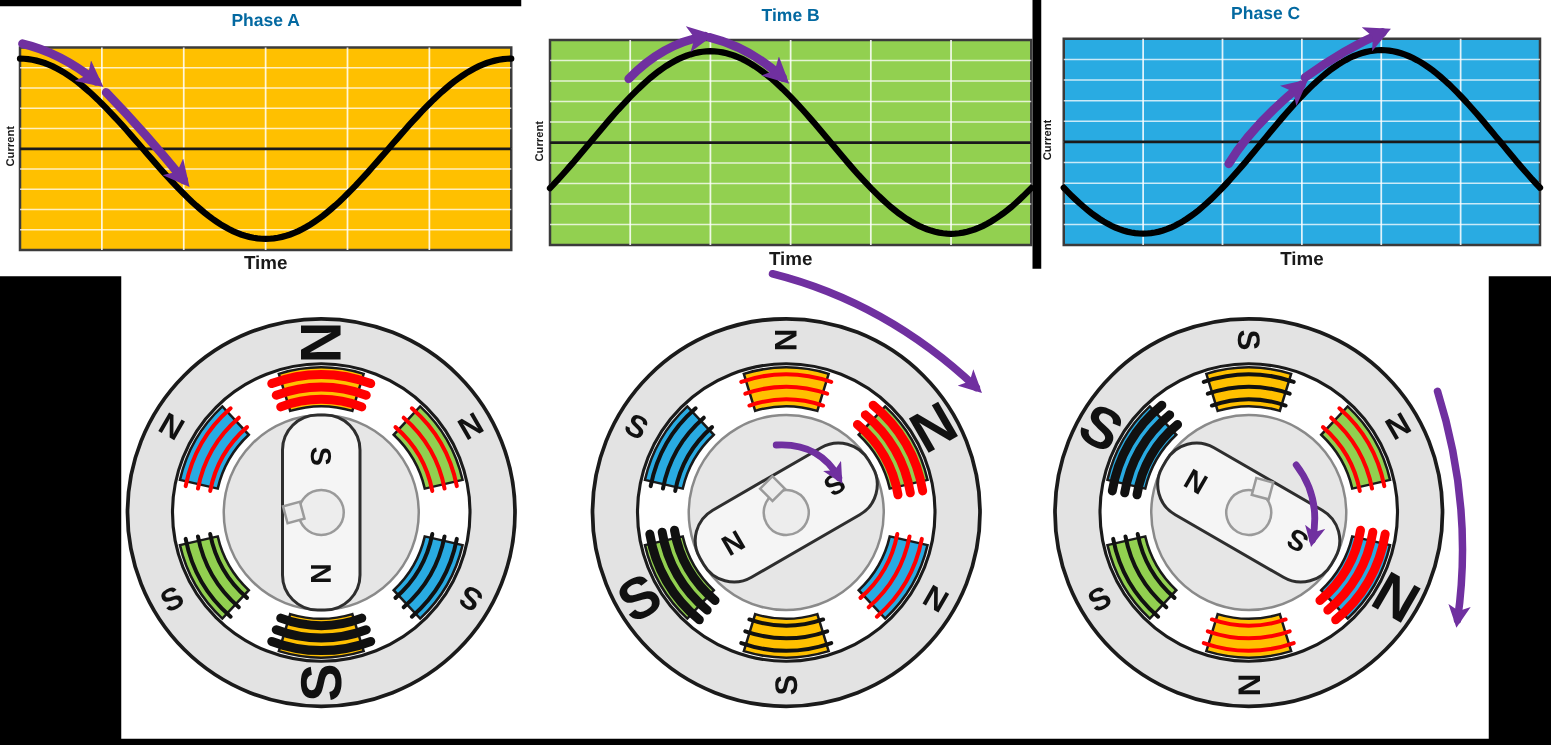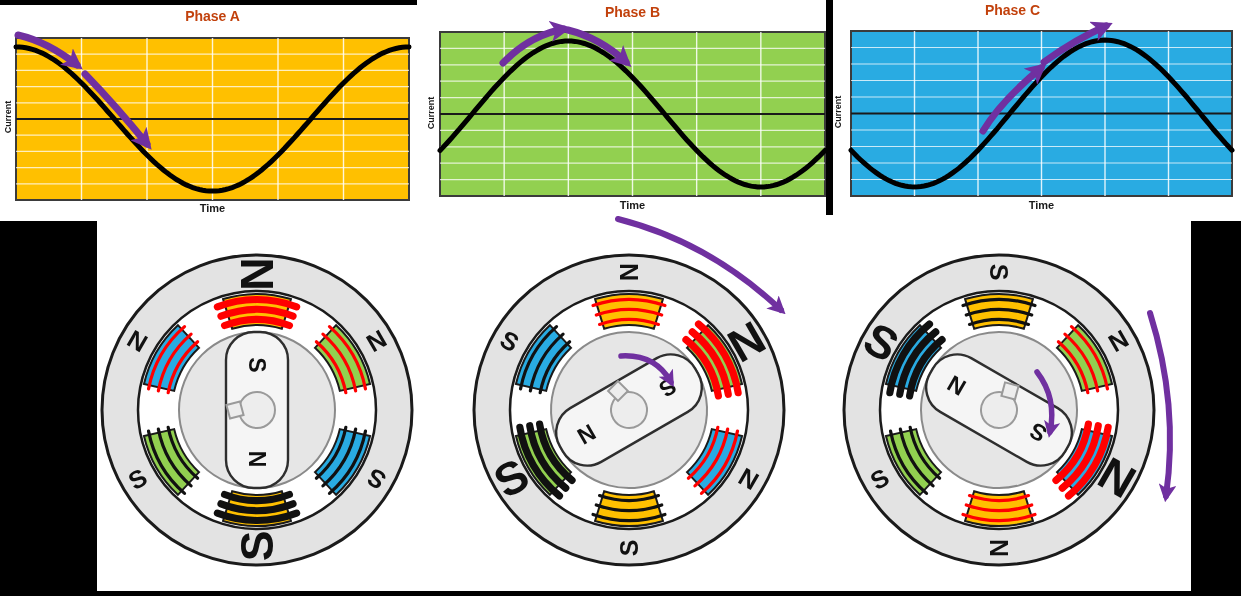--- a/index.html
+++ b/index.html
@@ -4,22 +4,22 @@
 <style>
   html,body{margin:0;padding:0;background:#fff}
   .canvas{position:relative;width:1241px;height:596px;background:#ffffff;overflow:hidden;
           font-family:"Liberation Sans",sans-serif;}
   .bar{position:absolute;background:#000}
   .top-bar{left:0;top:0;width:417px;height:5px}
   .divider{left:826px;top:0;width:7px;height:215px}
   .left-panel{left:0;top:221px;width:97px;height:375px}
   .right-panel{left:1191px;top:221px;width:50px;height:375px}
   .bottom-bar{left:0;top:591px;width:1241px;height:5px}
-  .chart-title{position:absolute;text-align:center;font-weight:bold;font-size:14px;color:#c2410c}
-  .axis-x{position:absolute;text-align:center;font-weight:bold;font-size:11px;color:#1a1a1a}
+  .chart-title{position:absolute;text-align:center;font-weight:bold;font-size:14px;color:#0369a1}
+  .axis-x{position:absolute;text-align:center;font-weight:bold;font-size:15px;color:#1a1a1a}
   .axis-y{position:absolute;width:56px;text-align:center;font-weight:bold;font-size:9px;color:#1a1a1a;
           transform:rotate(-90deg)}
   svg.chart,svg.motor{position:absolute;overflow:visible}
 </style>
 </head>
 <body>
 
 <div class="canvas">
 
   <div class="bar top-bar"></div>
@@ -51,21 +51,21 @@
       <line x1="0" y1="113.4" x2="393" y2="113.4" stroke="rgba(255,255,255,.75)" stroke-width="1.2"></line>
       <line x1="0" y1="129.6" x2="393" y2="129.6" stroke="rgba(255,255,255,.75)" stroke-width="1.2"></line>
       <line x1="0" y1="145.8" x2="393" y2="145.8" stroke="rgba(255,255,255,.75)" stroke-width="1.2"></line>
       <line x1="0" y1="81" x2="393" y2="81" stroke="#1a1a1a" stroke-width="2.2"></line>
       <path d="M 0.0,8.9 L 3.3,9.0 L 6.5,9.3 L 9.8,9.8 L 13.1,10.5 L 16.4,11.4 L 19.7,12.4 L 22.9,13.7 L 26.2,15.1 L 29.5,16.8 L 32.8,18.6 L 36.0,20.5 L 39.3,22.7 L 42.6,25.0 L 45.9,27.4 L 49.1,30.0 L 52.4,32.8 L 55.7,35.6 L 58.9,38.6 L 62.2,41.7 L 65.5,45.0 L 68.8,48.3 L 72.0,51.7 L 75.3,55.2 L 78.6,58.7 L 81.9,62.3 L 85.2,66.0 L 88.4,69.7 L 91.7,73.5 L 95.0,77.2 L 98.3,81.0 L 101.5,84.8 L 104.8,88.5 L 108.1,92.3 L 111.3,96.0 L 114.6,99.7 L 117.9,103.3 L 121.2,106.8 L 124.4,110.3 L 127.7,113.7 L 131.0,117.0 L 134.3,120.3 L 137.5,123.4 L 140.8,126.4 L 144.1,129.2 L 147.4,132.0 L 150.7,134.6 L 153.9,137.0 L 157.2,139.3 L 160.5,141.5 L 163.8,143.4 L 167.0,145.2 L 170.3,146.9 L 173.6,148.3 L 176.8,149.6 L 180.1,150.6 L 183.4,151.5 L 186.7,152.2 L 189.9,152.7 L 193.2,153.0 L 196.5,153.1 L 199.8,153.0 L 203.1,152.7 L 206.3,152.2 L 209.6,151.5 L 212.9,150.6 L 216.2,149.6 L 219.4,148.3 L 222.7,146.9 L 226.0,145.2 L 229.3,143.4 L 232.5,141.5 L 235.8,139.3 L 239.1,137.0 L 242.4,134.6 L 245.6,132.0 L 248.9,129.2 L 252.2,126.4 L 255.5,123.4 L 258.7,120.3 L 262.0,117.0 L 265.3,113.7 L 268.6,110.3 L 271.8,106.8 L 275.1,103.3 L 278.4,99.7 L 281.6,96.0 L 284.9,92.3 L 288.2,88.5 L 291.5,84.8 L 294.8,81.0 L 298.0,77.2 L 301.3,73.5 L 304.6,69.7 L 307.9,66.0 L 311.1,62.3 L 314.4,58.7 L 317.7,55.2 L 320.9,51.7 L 324.2,48.3 L 327.5,45.0 L 330.8,41.7 L 334.1,38.6 L 337.3,35.6 L 340.6,32.8 L 343.9,30.0 L 347.1,27.4 L 350.4,25.0 L 353.7,22.7 L 357.0,20.5 L 360.3,18.6 L 363.5,16.8 L 366.8,15.1 L 370.1,13.7 L 373.3,12.4 L 376.6,11.4 L 379.9,10.5 L 383.2,9.8 L 386.4,9.3 L 389.7,9.0 L 393.0,8.9" fill="none" stroke="#000000" stroke-width="5" stroke-linecap="round"></path>
       <path d="M 2,-3 Q 32,4 61,27" fill="none" stroke="#7030A0" stroke-width="7" stroke-linecap="round" marker-end="url(#ah-c0)"></path>
       <path d="M 69,36 Q 100,68 131,106" fill="none" stroke="#7030A0" stroke-width="7" stroke-linecap="round" marker-end="url(#ah-c0)"></path>
     </svg>
   <div class="axis-x" style="left:16px;top:202px;width:393px">Time</div>
 
-  <div class="chart-title" style="left:440px;top:4px;width:385px">Phase B</div>
+  <div class="chart-title" style="left:440px;top:4px;width:385px">Time B</div>
   <div class="axis-y" style="left:403px;top:108px">Current</div>
   <svg id="chart-1" class="chart" style="left:440px;top:32px" width="385" height="164" viewBox="0 0 385 164">
       <defs>
         <marker id="ah-c1" viewBox="0 0 10 10" refX="6.5" refY="5" markerWidth="3" markerHeight="3" orient="auto">
           <path d="M0,0 L10,5 L0,10 L2.5,5 Z" fill="#7030A0"></path>
         </marker>
       </defs>
       <rect x="0" y="0" width="385" height="164" fill="#92D050" stroke="#3b3b3b" stroke-width="2"></rect>
       <line x1="64.16666666666667" y1="0" x2="64.16666666666667" y2="164" stroke="rgba(255,255,255,.85)" stroke-width="1.4"></line>
       <line x1="128.33333333333334" y1="0" x2="128.33333333333334" y2="164" stroke="rgba(255,255,255,.85)" stroke-width="1.4"></line>

